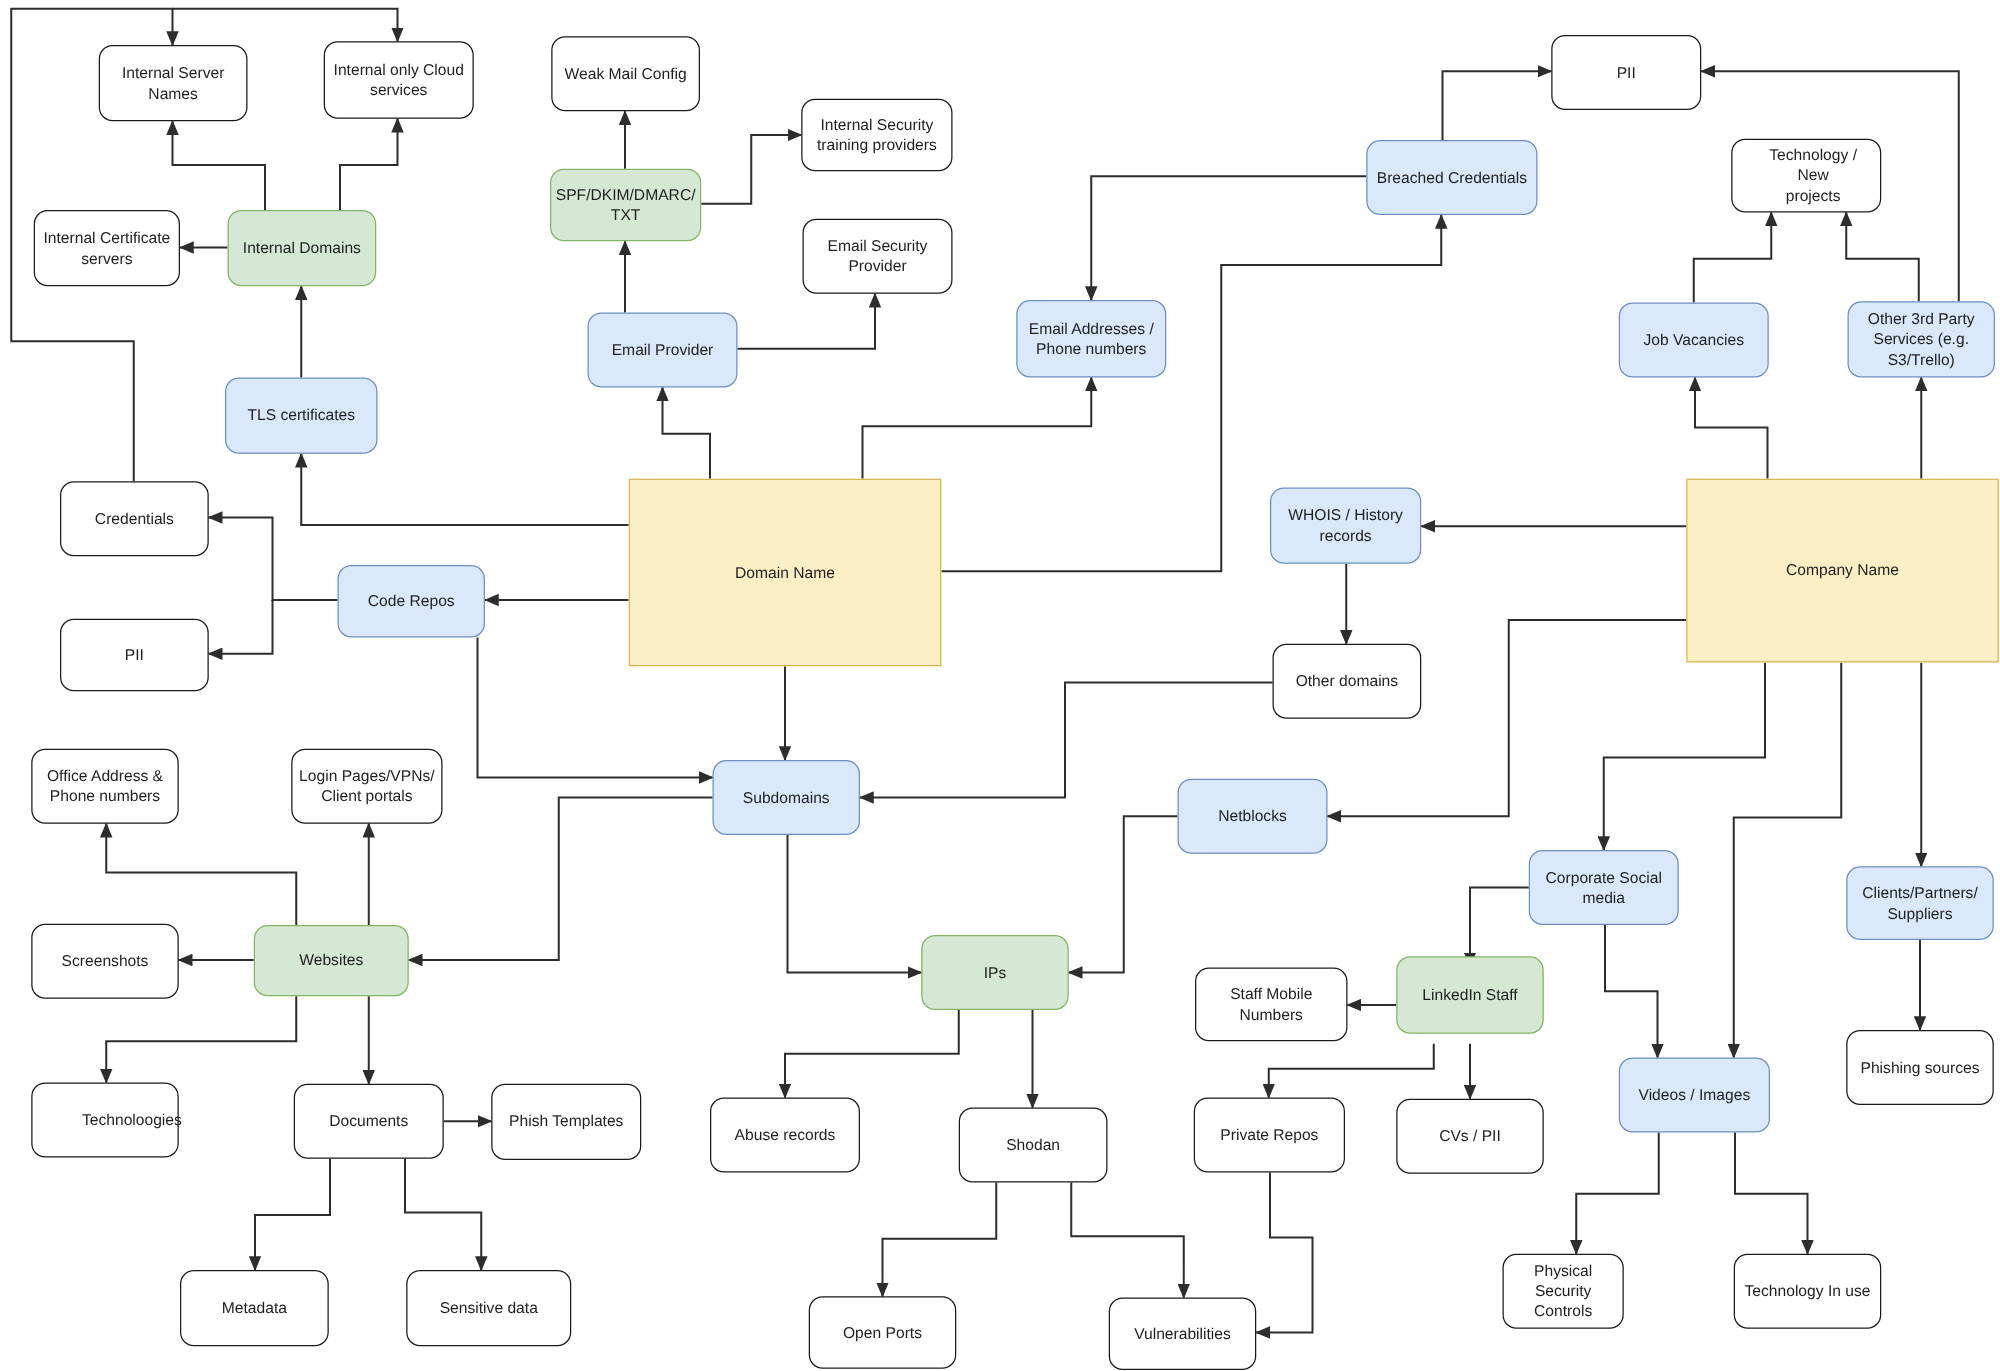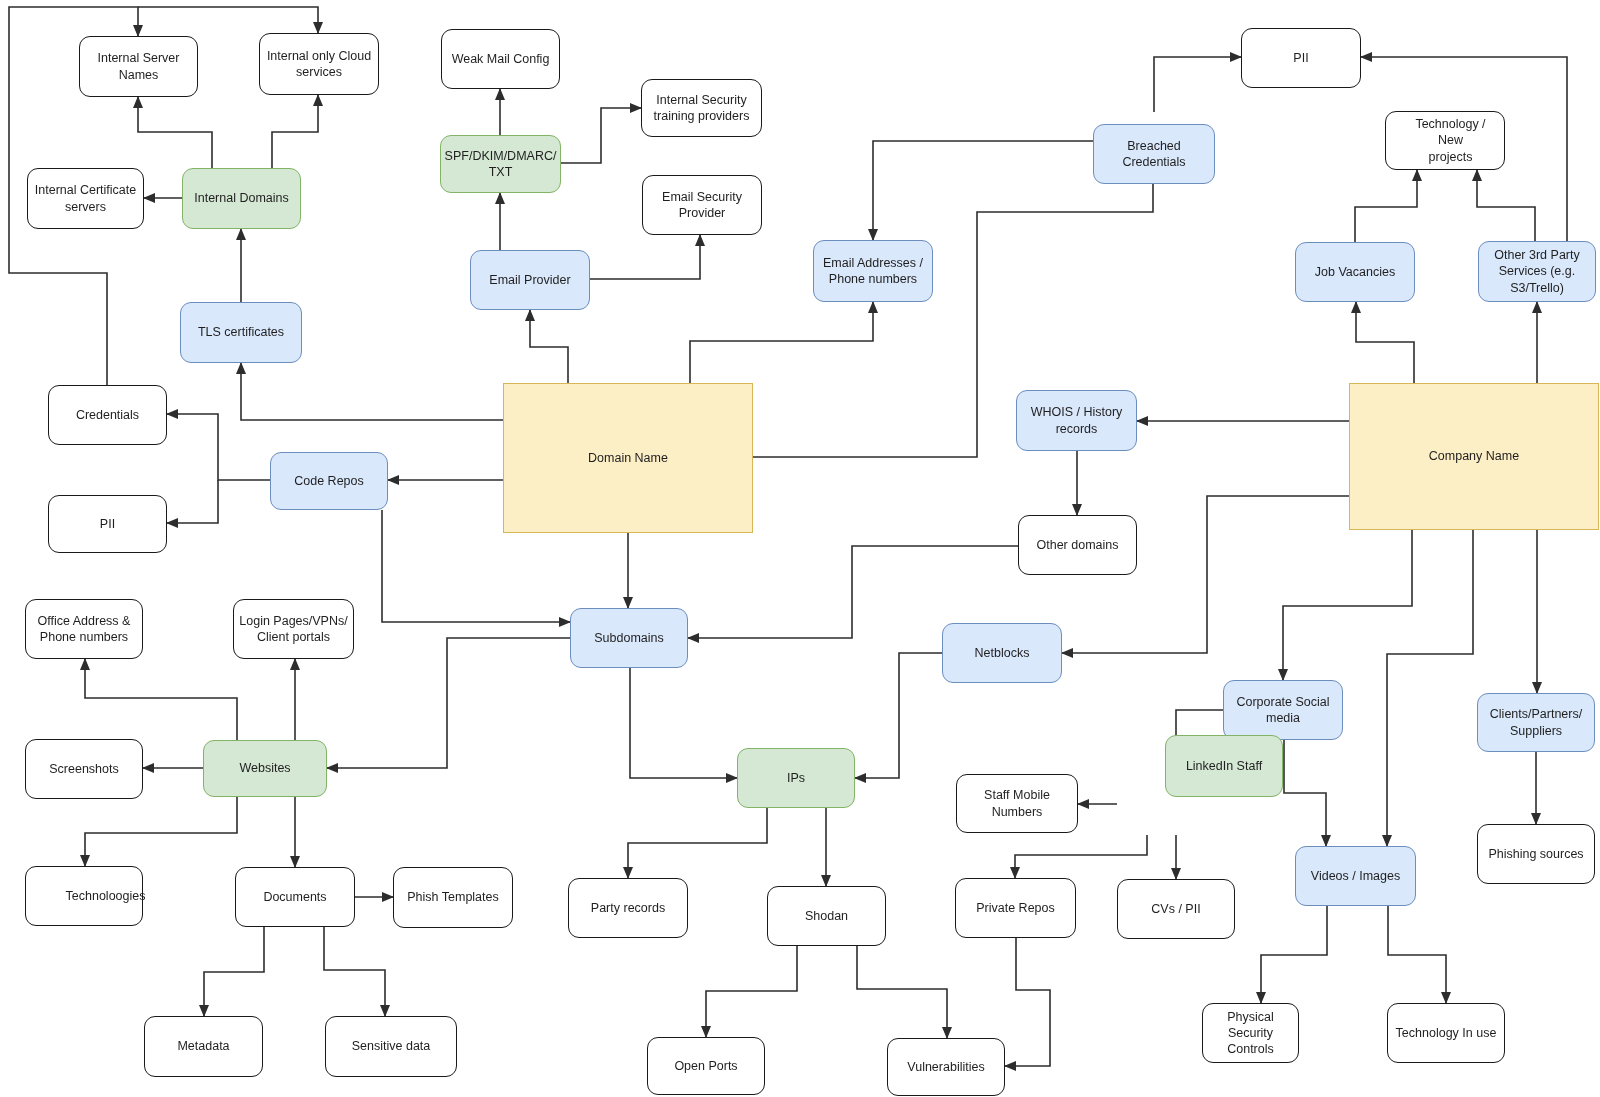--- a/index.html
+++ b/index.html
@@ -108,21 +108,21 @@
       <div class="node" style="left: 642px; top: 175px; width: 120px; height: 60px; background: rgb(255, 255, 255); border: 1.5px solid rgb(26, 26, 26); border-radius: 11px;"><span>Email Security
 Provider</span></div>
       <div class="node" style="left: 470px; top: 250px; width: 120px; height: 60px; background: rgb(218, 232, 252); border: 1.5px solid rgb(108, 142, 191); border-radius: 11px;"><span>Email Provider</span></div>
       <div class="node" style="left: 180px; top: 302px; width: 122px; height: 61px; background: rgb(218, 232, 252); border: 1.5px solid rgb(108, 142, 191); border-radius: 11px;"><span>TLS certificates</span></div>
       <div class="node" style="left: 48px; top: 385px; width: 119px; height: 60px; background: rgb(255, 255, 255); border: 1.5px solid rgb(26, 26, 26); border-radius: 11px;"><span>Credentials</span></div>
       <div class="node" style="left: 48px; top: 495px; width: 119px; height: 58px; background: rgb(255, 255, 255); border: 1.5px solid rgb(26, 26, 26); border-radius: 11px;"><span>PII</span></div>
       <div class="node" style="left: 270px; top: 452px; width: 118px; height: 58px; background: rgb(218, 232, 252); border: 1.5px solid rgb(108, 142, 191); border-radius: 11px;"><span>Code Repos</span></div>
       <div class="node" style="left: 503px; top: 383px; width: 250px; height: 150px; background: rgb(252, 238, 197); border: 1.5px solid rgb(214, 182, 86); border-radius: 0px;"><span>Domain Name</span></div>
       <div class="node" style="left: 813px; top: 240px; width: 120px; height: 62px; background: rgb(218, 232, 252); border: 1.5px solid rgb(108, 142, 191); border-radius: 11px;"><span>Email Addresses /
 Phone numbers</span></div>
-      <div class="node" style="left: 1093px; top: 112px; width: 122px; height: 60px; background: rgb(218, 232, 252); border: 1.5px solid rgb(108, 142, 191); border-radius: 11px; margin-top: 12px;"><span>Breached Credentials</span></div>
+      <div class="node" style="left: 1093px; top: 112px; width: 137px; height: 60px; background: rgb(218, 232, 252); border: 1.5px solid rgb(108, 142, 191); border-radius: 11px;"><span>Breached Credentials</span></div>
       <div class="node" style="left: 1241px; top: 28px; width: 120px; height: 60px; background: rgb(255, 255, 255); border: 1.5px solid rgb(26, 26, 26); border-radius: 11px;"><span>PII</span></div>
       <div class="node" style="left: 1385px; top: 111px; width: 120px; height: 59px; background: rgb(255, 255, 255); border: 1.5px solid rgb(26, 26, 26); border-radius: 11px; padding-left: 16px;"><span>Technology / New
 projects</span></div>
       <div class="node" style="left: 1295px; top: 242px; width: 120px; height: 60px; background: rgb(218, 232, 252); border: 1.5px solid rgb(108, 142, 191); border-radius: 11px;"><span>Job Vacancies</span></div>
       <div class="node" style="left: 1478px; top: 241px; width: 118px; height: 61px; background: rgb(218, 232, 252); border: 1.5px solid rgb(108, 142, 191); border-radius: 11px;"><span>Other 3rd Party
 Services (e.g.
 S3/Trello)</span></div>
       <div class="node" style="left: 1016px; top: 390px; width: 121px; height: 61px; background: rgb(218, 232, 252); border: 1.5px solid rgb(108, 142, 191); border-radius: 11px;"><span>WHOIS / History
 records</span></div>
       <div class="node" style="left: 1349px; top: 383px; width: 250px; height: 147px; background: rgb(252, 238, 197); border: 1.5px solid rgb(214, 182, 86); border-radius: 0px;"><span>Company Name</span></div>
@@ -138,24 +138,24 @@
       <div class="node" style="left: 1223px; top: 680px; width: 120px; height: 60px; background: rgb(218, 232, 252); border: 1.5px solid rgb(108, 142, 191); border-radius: 11px;"><span>Corporate Social
 media</span></div>
       <div class="node" style="left: 1477px; top: 693px; width: 118px; height: 59px; background: rgb(218, 232, 252); border: 1.5px solid rgb(108, 142, 191); border-radius: 11px;"><span>Clients/Partners/
 Suppliers</span></div>
       <div class="node" style="left: 25px; top: 866px; width: 118px; height: 60px; background: rgb(255, 255, 255); border: 1.5px solid rgb(26, 26, 26); border-radius: 11px; padding-left: 48px;"><span>Technoloogies</span></div>
       <div class="node" style="left: 235px; top: 867px; width: 120px; height: 60px; background: rgb(255, 255, 255); border: 1.5px solid rgb(26, 26, 26); border-radius: 11px;"><span>Documents</span></div>
       <div class="node" style="left: 393px; top: 867px; width: 120px; height: 61px; background: rgb(255, 255, 255); border: 1.5px solid rgb(26, 26, 26); border-radius: 11px;"><span>Phish Templates</span></div>
       <div class="node" style="left: 737px; top: 748px; width: 118px; height: 60px; background: rgb(213, 232, 212); border: 1.5px solid rgb(130, 179, 102); border-radius: 11px;"><span>IPs</span></div>
       <div class="node" style="left: 956px; top: 774px; width: 122px; height: 59px; background: rgb(255, 255, 255); border: 1.5px solid rgb(26, 26, 26); border-radius: 11px;"><span>Staff Mobile
 Numbers</span></div>
-      <div class="node" style="left: 1117px; top: 735px; width: 118px; height: 62px; background: rgb(213, 232, 212); border: 1.5px solid rgb(130, 179, 102); border-radius: 11px; margin-left: 48px;"><span>LinkedIn Staff</span></div>
+      <div class="node" style="left: 1117px; top: 765px; width: 118px; height: 62px; background: rgb(213, 232, 212); border: 1.5px solid rgb(130, 179, 102); border-radius: 11px;"><span>LinkedIn Staff</span></div>
       <div class="node" style="left: 1295px; top: 846px; width: 121px; height: 60px; background: rgb(218, 232, 252); border: 1.5px solid rgb(108, 142, 191); border-radius: 11px;"><span>Videos / Images</span></div>
       <div class="node" style="left: 1477px; top: 824px; width: 118px; height: 60px; background: rgb(255, 255, 255); border: 1.5px solid rgb(26, 26, 26); border-radius: 11px;"><span>Phishing sources</span></div>
-      <div class="node" style="left: 568px; top: 878px; width: 120px; height: 60px; background: rgb(255, 255, 255); border: 1.5px solid rgb(26, 26, 26); border-radius: 11px;"><span>Party records</span></div>
+      <div class="node" style="left: 568px; top: 878px; width: 120px; height: 60px; background: rgb(255, 255, 255); border: 1.5px solid rgb(26, 26, 26); border-radius: 11px;"><span>Abuse records</span></div>
       <div class="node" style="left: 767px; top: 886px; width: 119px; height: 60px; background: rgb(255, 255, 255); border: 1.5px solid rgb(26, 26, 26); border-radius: 11px;"><span>Shodan</span></div>
       <div class="node" style="left: 955px; top: 878px; width: 121px; height: 60px; background: rgb(255, 255, 255); border: 1.5px solid rgb(26, 26, 26); border-radius: 11px;"><span>Private Repos</span></div>
       <div class="node" style="left: 1117px; top: 879px; width: 118px; height: 60px; background: rgb(255, 255, 255); border: 1.5px solid rgb(26, 26, 26); border-radius: 11px;"><span>CVs / PII</span></div>
       <div class="node" style="left: 144px; top: 1016px; width: 119px; height: 61px; background: rgb(255, 255, 255); border: 1.5px solid rgb(26, 26, 26); border-radius: 11px;"><span>Metadata</span></div>
       <div class="node" style="left: 325px; top: 1016px; width: 132px; height: 61px; background: rgb(255, 255, 255); border: 1.5px solid rgb(26, 26, 26); border-radius: 11px;"><span>Sensitive data</span></div>
       <div class="node" style="left: 647px; top: 1037px; width: 118px; height: 58px; background: rgb(255, 255, 255); border: 1.5px solid rgb(26, 26, 26); border-radius: 11px;"><span>Open Ports</span></div>
       <div class="node" style="left: 887px; top: 1038px; width: 118px; height: 58px; background: rgb(255, 255, 255); border: 1.5px solid rgb(26, 26, 26); border-radius: 11px;"><span>Vulnerabilities</span></div>
       <div class="node" style="left: 1202px; top: 1003px; width: 97px; height: 60px; background: rgb(255, 255, 255); border: 1.5px solid rgb(26, 26, 26); border-radius: 11px;"><span>Physical Security
 Controls</span></div>
       <div class="node" style="left: 1387px; top: 1003px; width: 118px; height: 60px; background: rgb(255, 255, 255); border: 1.5px solid rgb(26, 26, 26); border-radius: 11px;"><span>Technology In use</span></div>

